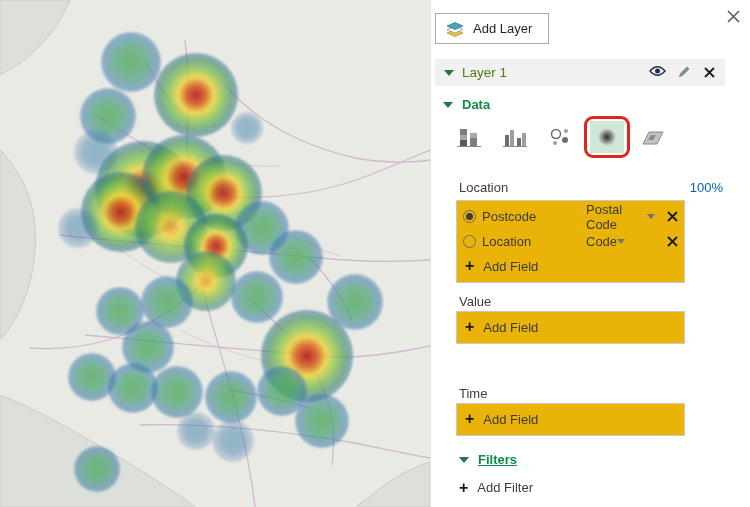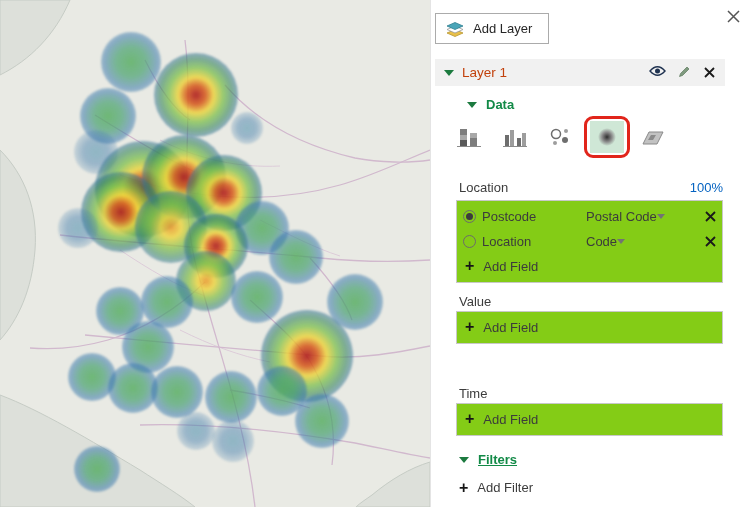--- a/index.html
+++ b/index.html
@@ -12,33 +12,33 @@
   .basemap{position:absolute;left:0;top:0;}
   #heatmap{position:absolute;left:0;top:0;width:430px;height:507px;}
   .blob{position:absolute;border-radius:50%;filter:blur(1px);}
   
   .side-panel{position:absolute;left:430px;top:0;width:320px;height:507px;background:#fff;border-left:1px solid #e4e4e4;box-sizing:border-box;}
   .close-x{position:absolute;top:9px;right:9px;width:15px;height:15px;cursor:pointer;display:flex;align-items:center;justify-content:center;}
   .add-layer-btn{position:absolute;left:4px;top:13px;height:31px;display:flex;align-items:center;gap:8px;
     padding:0 16px 0 9px;background:#fff;border:1px solid #ababab;font-size:13px;color:#262626;cursor:pointer;box-sizing:border-box;}
   .layer-bar{position:absolute;left:4px;top:59px;width:290px;height:27px;background:#f1f1f1;
     display:flex;align-items:center;gap:8px;padding:0 9px;box-sizing:border-box;}
-  .layer-name{font-size:13.5px;color:#c2410c;flex:1;}
+  .layer-name{font-size:13.5px;color:#4d7c0f;flex:1;}
   .layer-actions{display:flex;align-items:center;gap:12px;}
   .tri-green{width:0;height:0;border-left:5px solid transparent;border-right:5px solid transparent;border-top:6px solid #1c7a3f;}
   .section-header{position:absolute;display:flex;align-items:center;gap:9px;font-weight:bold;color:#128a47;font-size:13px;}
-  #data-header{left:36px;top:97px;}
+  #data-header{left:12px;top:97px;}
   #filters-header{left:28px;top:452px;text-decoration:underline;}
   .chart-icons{position:absolute;left:21px;top:121px;display:flex;gap:12px;align-items:center;}
   .ct{width:34px;height:32px;display:flex;align-items:center;justify-content:center;position:relative;cursor:pointer;}
   .ct.selected{background:#cfe7d6;}
   .annotation{position:absolute;left:-6px;top:-5px;right:-6px;bottom:-5px;border:3px solid #e1251b;border-radius:9px;pointer-events:none;}
   .loc-header{position:absolute;left:28px;top:180px;width:264px;display:flex;justify-content:space-between;align-items:center;}
   .pct-link{color:#0563c1;cursor:pointer;}
-  .fieldbox{position:absolute;left:25px;width:267px;border:1px solid #c8c8c8;background:#84cc16;box-sizing:border-box;padding:3px 5px 4px 6px;}
+  .fieldbox{position:absolute;left:25px;width:229px;border:1px solid #c8c8c8;background:#eab308;box-sizing:border-box;padding:3px 5px 4px 6px;}
   #box-location{top:200px;}
   #box-value{top:311px;}
   #box-time{top:403px;}
   .frow{height:25px;display:flex;align-items:center;gap:6px;}
   .radio{width:13px;height:13px;border:1px solid #6b6b6b;border-radius:50%;box-sizing:border-box;position:relative;flex:none;cursor:pointer;}
   .radio.selected::after{content:"";position:absolute;left:2px;top:2px;right:2px;bottom:2px;background:#3c3c3c;border-radius:50%;}
   .opt-label{width:98px;color:#3c3c3c;}
   .field-val{flex:1;display:flex;align-items:center;justify-content:flex-start;padding-right:5px;cursor:pointer;}
   .caret{width:0;height:0;border-left:4px solid transparent;border-right:4px solid transparent;border-top:5px solid #737373;}
   .x-btn{width:13px;height:13px;display:flex;align-items:center;justify-content:center;cursor:pointer;flex:none;}

